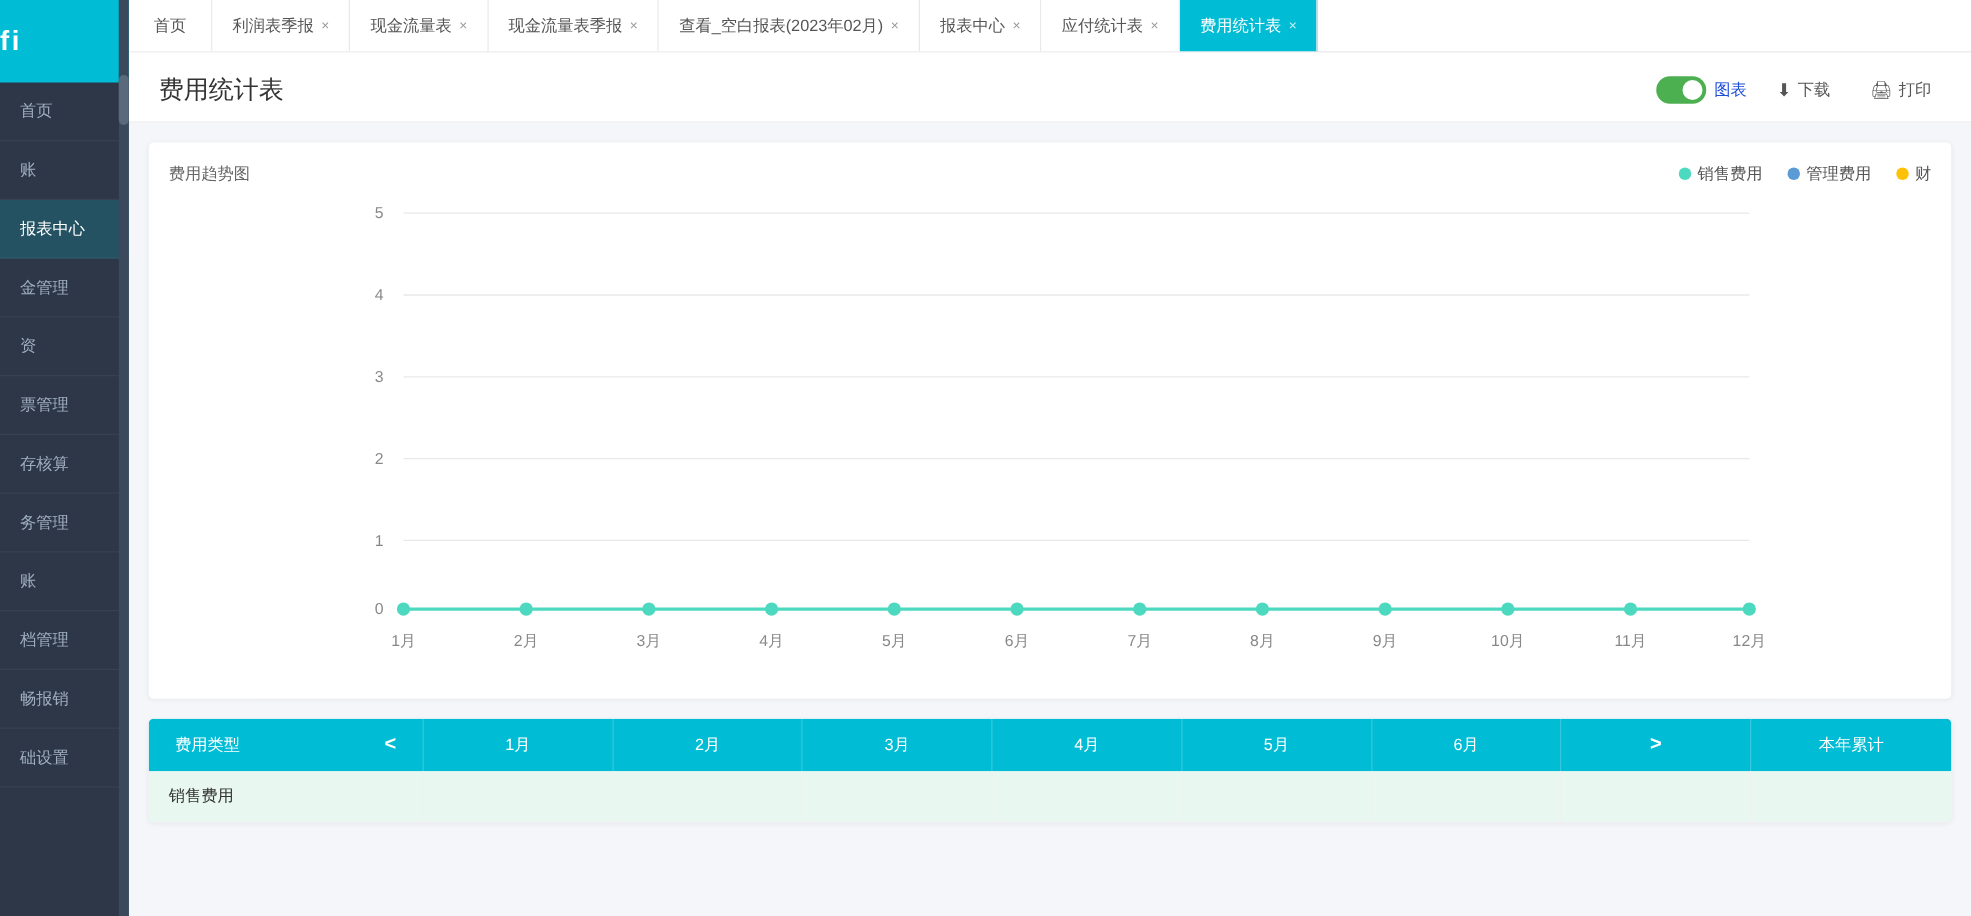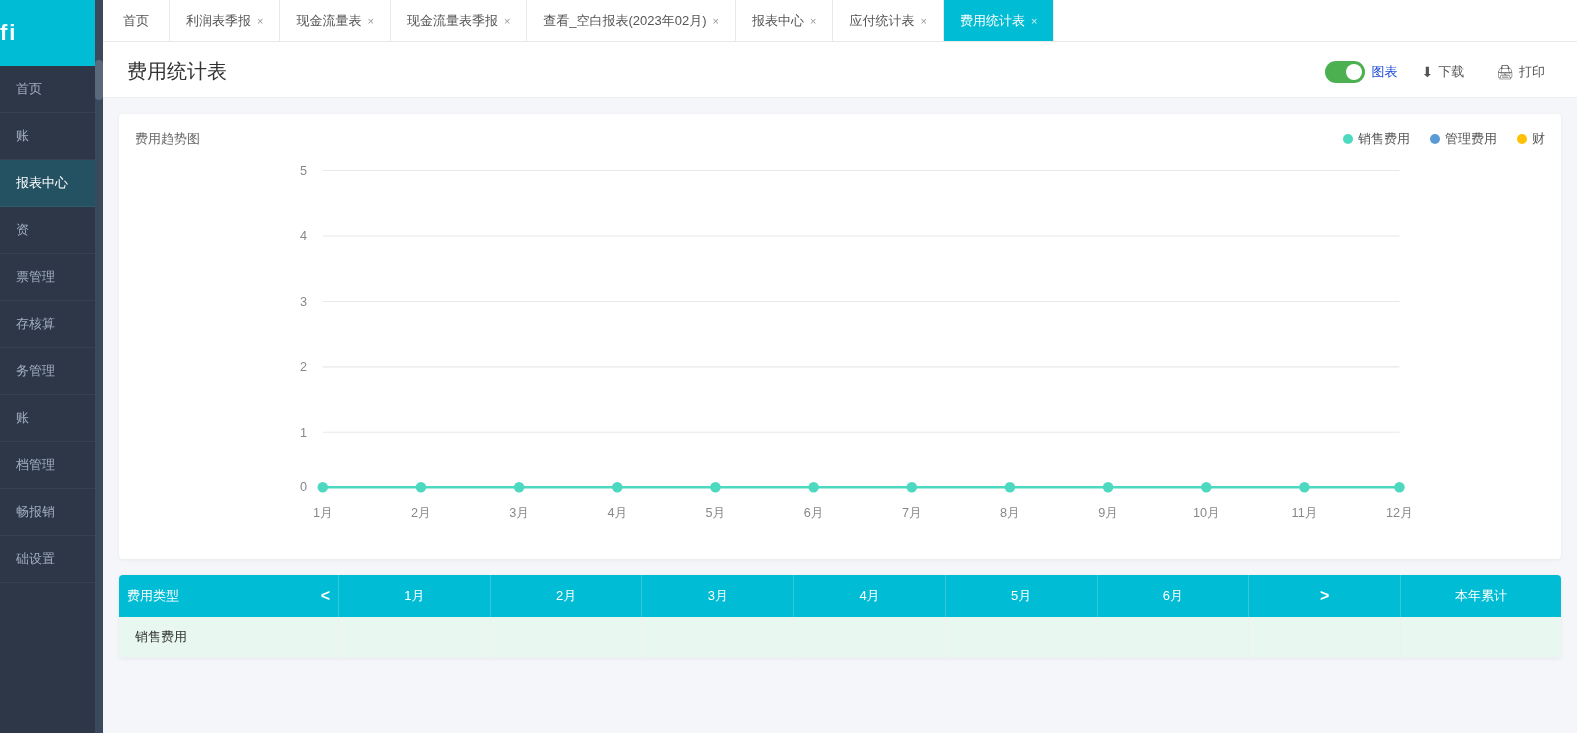--- a/index.html
+++ b/index.html
@@ -221,21 +221,21 @@
       padding: 12px 8px;
       color: #fff;
       font-size: 13px;
       text-align: center;
       border-right: 1px solid rgba(255,255,255,0.2);
     }
     .th-cell:first-child {
       display: flex;
       align-items: center;
       justify-content: space-between;
-      padding: 12px 8px;
+      padding: 12px 21px;
     }
     .th-cell:last-child { border-right: none; }
     .th-nav { color: #fff; cursor: pointer; font-size: 16px; font-weight: bold; }
 
     .table-body { background: #fff; }
     .tr-row {
       display: grid;
       grid-template-columns: 220px repeat(7, 1fr) 160px;
       border-bottom: 1px solid #f0f0f0;
     }
@@ -253,20 +253,21 @@
 </head>
 <body>
 
 <div class="sidebar">
   <div class="sidebar-logo">
     <span>fi</span>
   </div>
   <div class="sidebar-item">首页</div>
   <div class="sidebar-item">账</div>
   <div class="sidebar-item active">报表中心</div>
+  <div class="sidebar-item">金管理</div>
   <div class="sidebar-item">资</div>
   <div class="sidebar-item">票管理</div>
   <div class="sidebar-item">存核算</div>
   <div class="sidebar-item">务管理</div>
   <div class="sidebar-item">账</div>
   <div class="sidebar-item">档管理</div>
   <div class="sidebar-item">畅报销</div>
   <div class="sidebar-item">础设置</div>
   <div class="sidebar-scroll">
     <div class="sidebar-scroll-thumb"></div>

